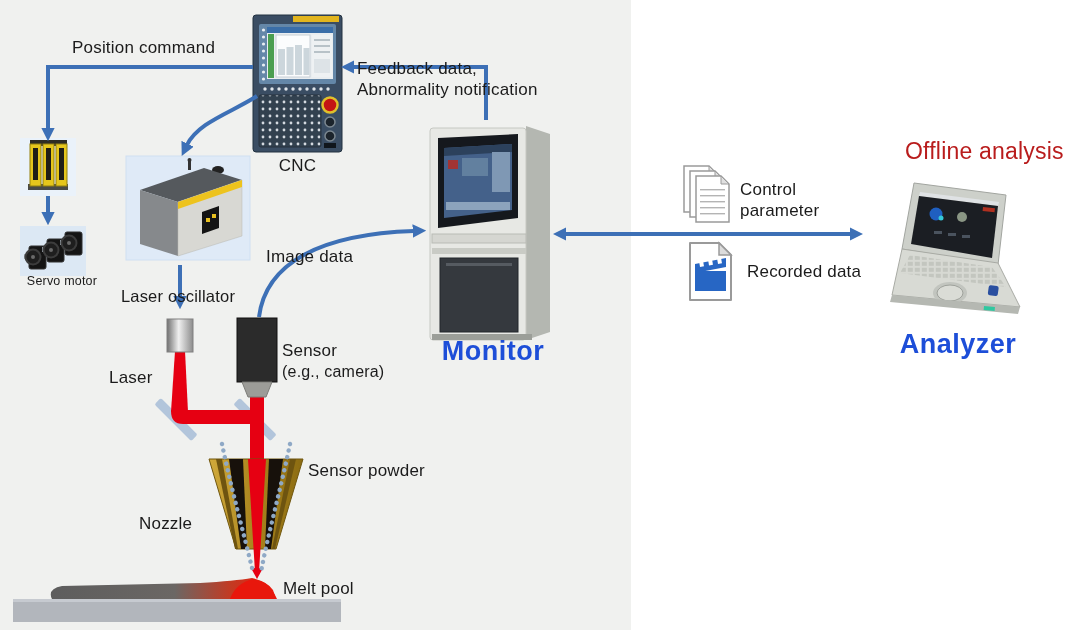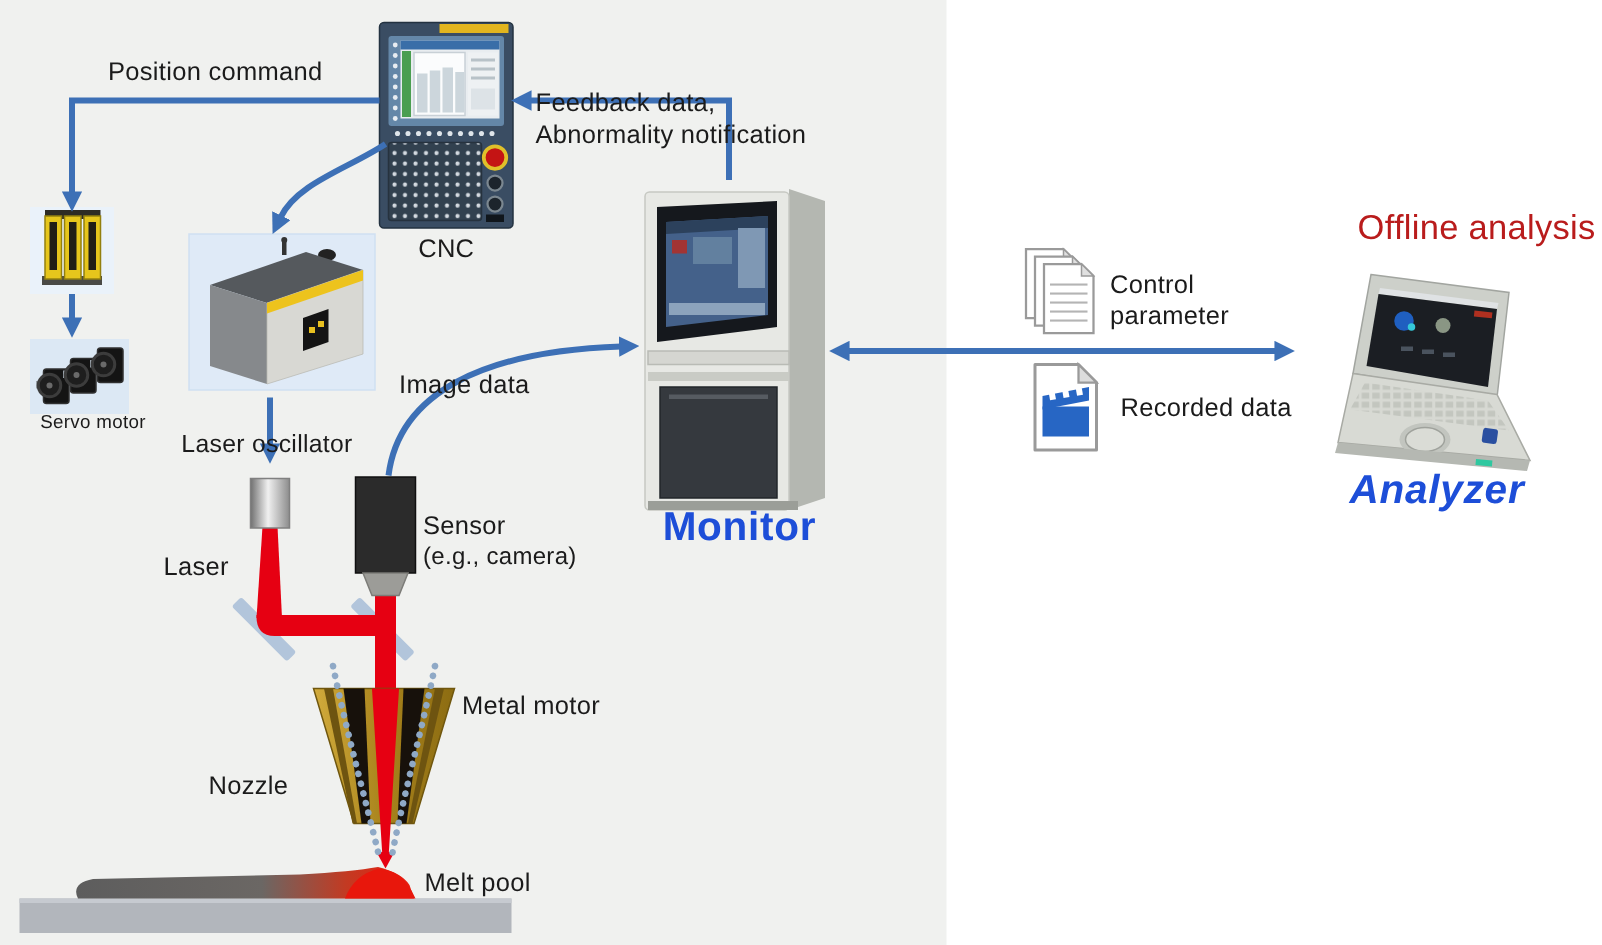--- a/index.html
+++ b/index.html
@@ -286,28 +286,28 @@
 
 <div class="lbl" style="left:282px;top:340px;">
   <div>Sensor</div>
   <div style="font-size:16px;">(e.g., camera)</div>
 </div>
 
 <div class="lbl teal center" style="left:428px;top:341px;width:130px;">Monitor</div>
 
 <div class="lbl" style="left:139px;top:513px;">Nozzle</div>
 
-<div class="lbl" style="left:308px;top:460px;">Metal motor</div>
+<div class="lbl" style="left:308px;top:460px;">Sensor powder</div>
 
 <div class="lbl" style="left:283px;top:578px;">Melt pool</div>
 
 <div class="lbl blue" style="left:905px;top:141px;">Offline analysis</div>
 
 <div class="lbl" style="left:740px;top:179px;">
   <div>Control</div>
   <div>parameter</div>
 </div>
 
 <div class="lbl" style="left:747px;top:261px;">Recorded data</div>
 
-<div class="lbl teal center" style="left:888px;top:316px;width:140px;font-style:italic;">Analyzer</div>
+<div class="lbl teal center" style="left:888px;top:334px;width:140px;">Analyzer</div>
 
 </div>
 
 </body></html>

